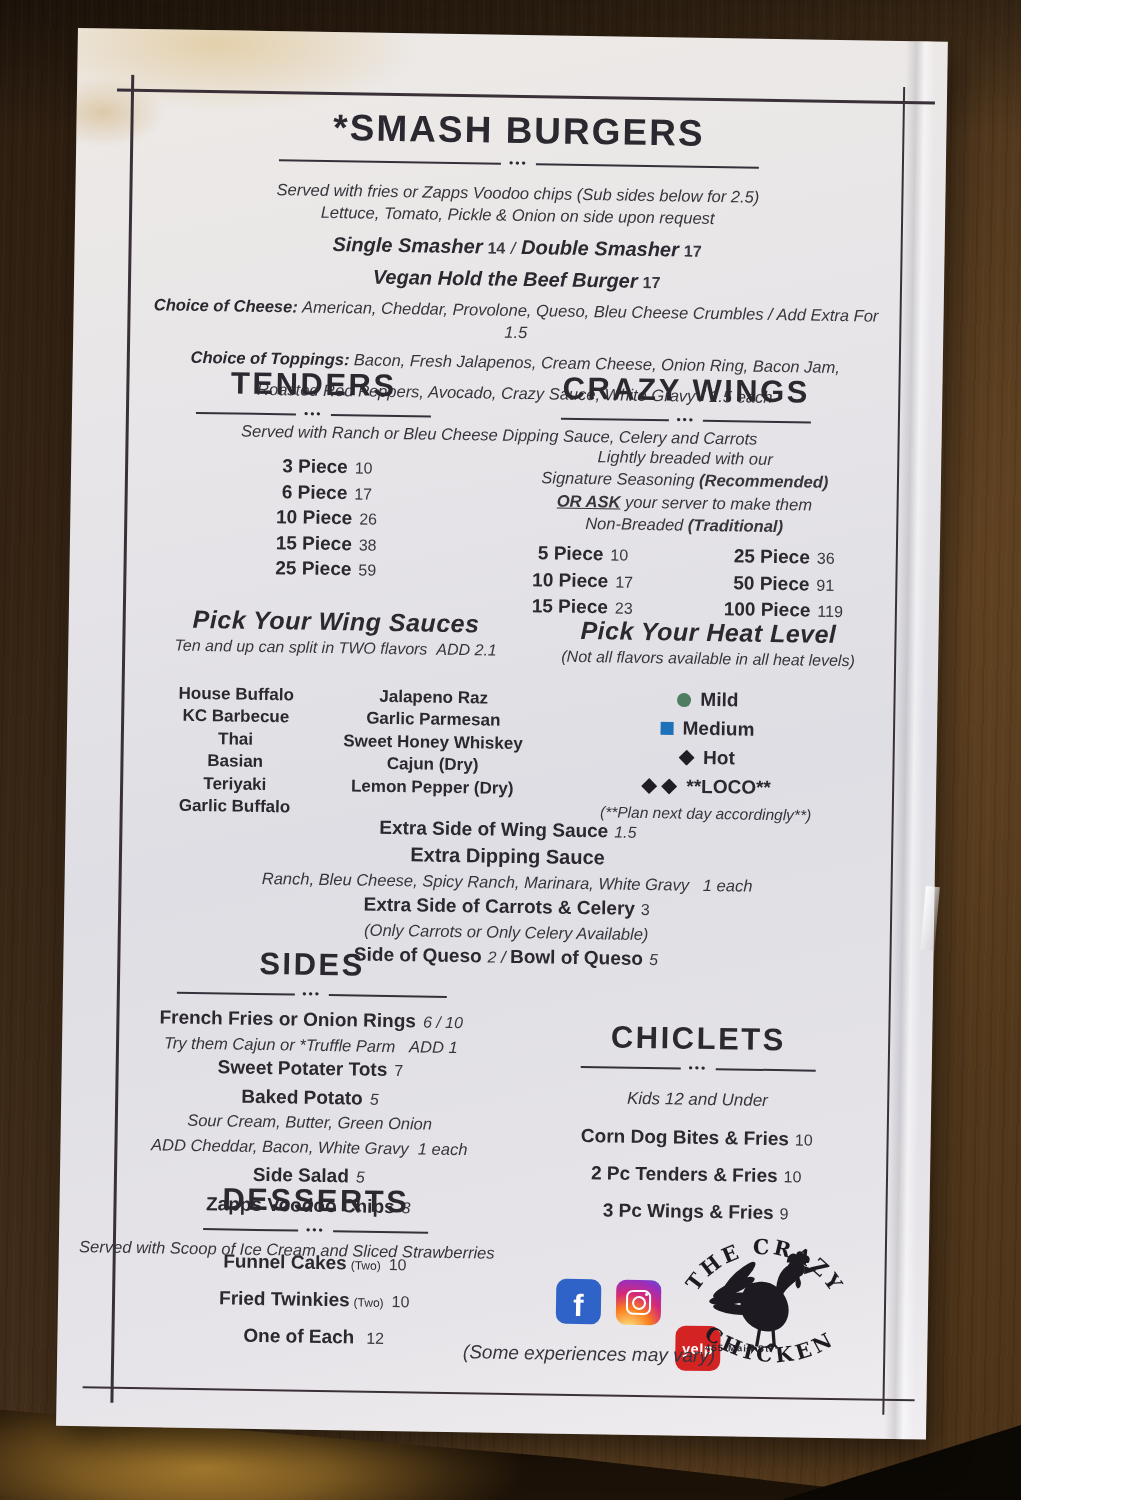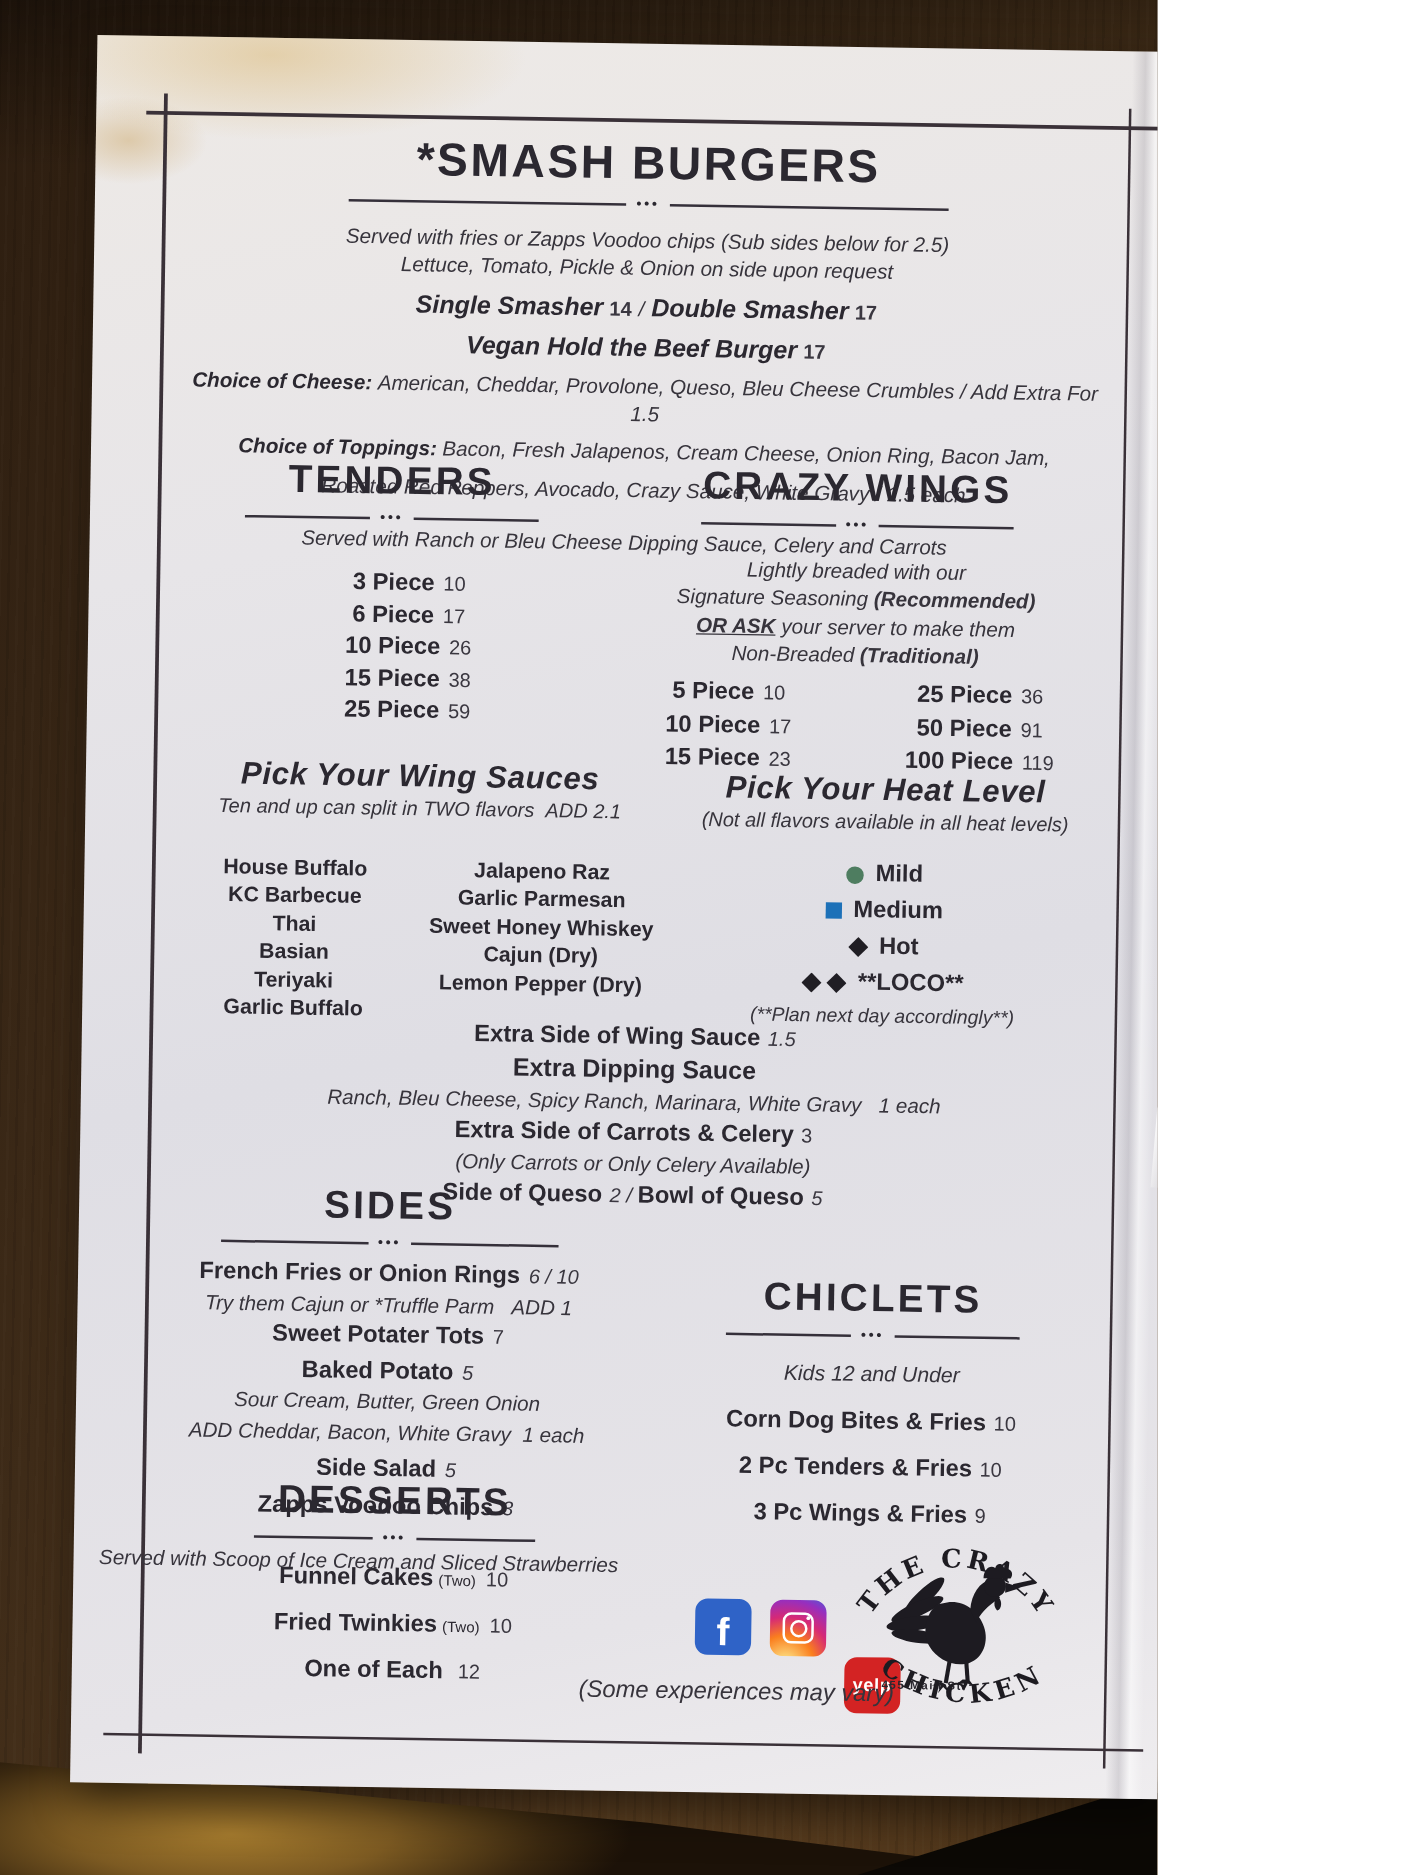--- a/index.html
+++ b/index.html
@@ -1,20 +1,20 @@
 <!DOCTYPE html>
 <html><head>
 <meta charset="utf-8">
 <style>
   * { margin:0; padding:0; box-sizing:border-box; }
   html,body { width:1125px; height:1500px; }
   body { font-family:"Liberation Sans","DejaVu Sans",sans-serif; color:#2b2830; overflow:hidden; }
 
   
-  .scene { position:relative; width:926px; height:1500px; overflow:hidden;
+  .scene { position:relative; width:1021px; height:1500px; overflow:hidden;
     background:
       linear-gradient(180deg, rgba(0,0,0,.38) 0%, rgba(0,0,0,0) 9%),
       linear-gradient(115deg, #2c1d10 0%, #3e2b18 35%, #5a3e20 72%, #4c3318 100%);
   }
   .grain { position:absolute; inset:0; opacity:.5;
     background:
       repeating-linear-gradient(91deg, rgba(0,0,0,.16) 0 2px, transparent 2px 7px, rgba(255,255,255,.03) 7px 9px, transparent 9px 14px),
       radial-gradient(ellipse 420px 700px at 88% 40%, rgba(160,110,50,.25), transparent 70%);
   }
   .floor { position:absolute; left:0; right:0; bottom:0; height:110px;

